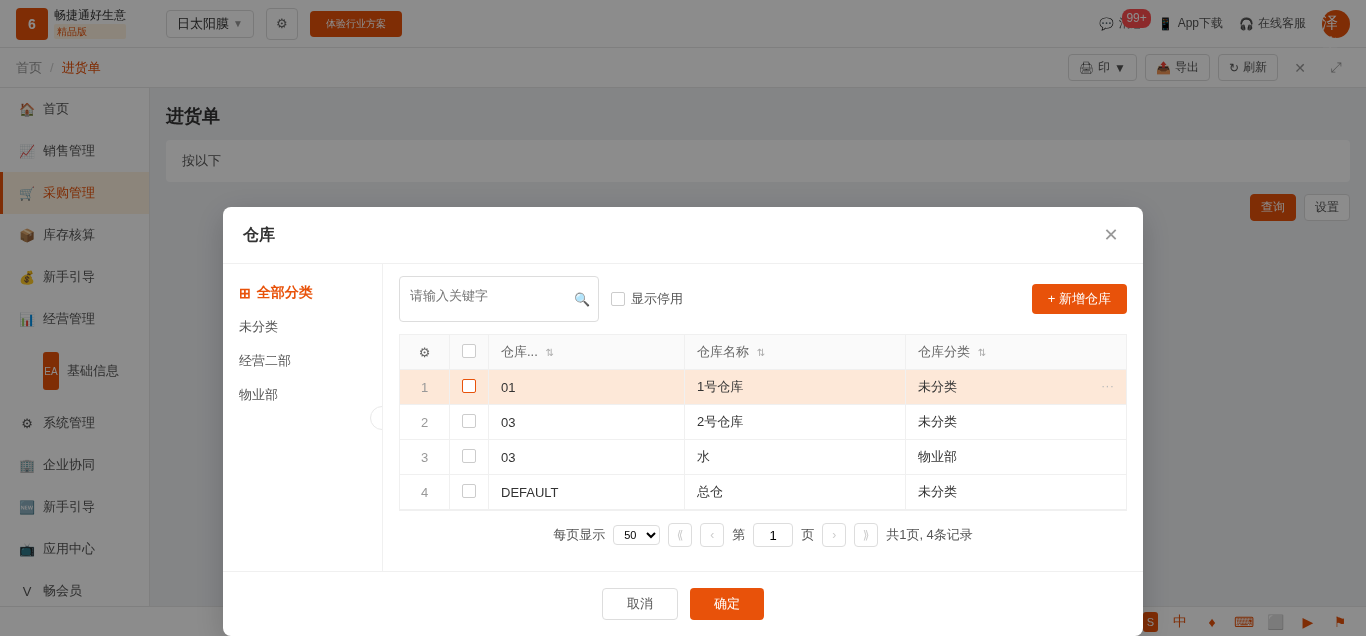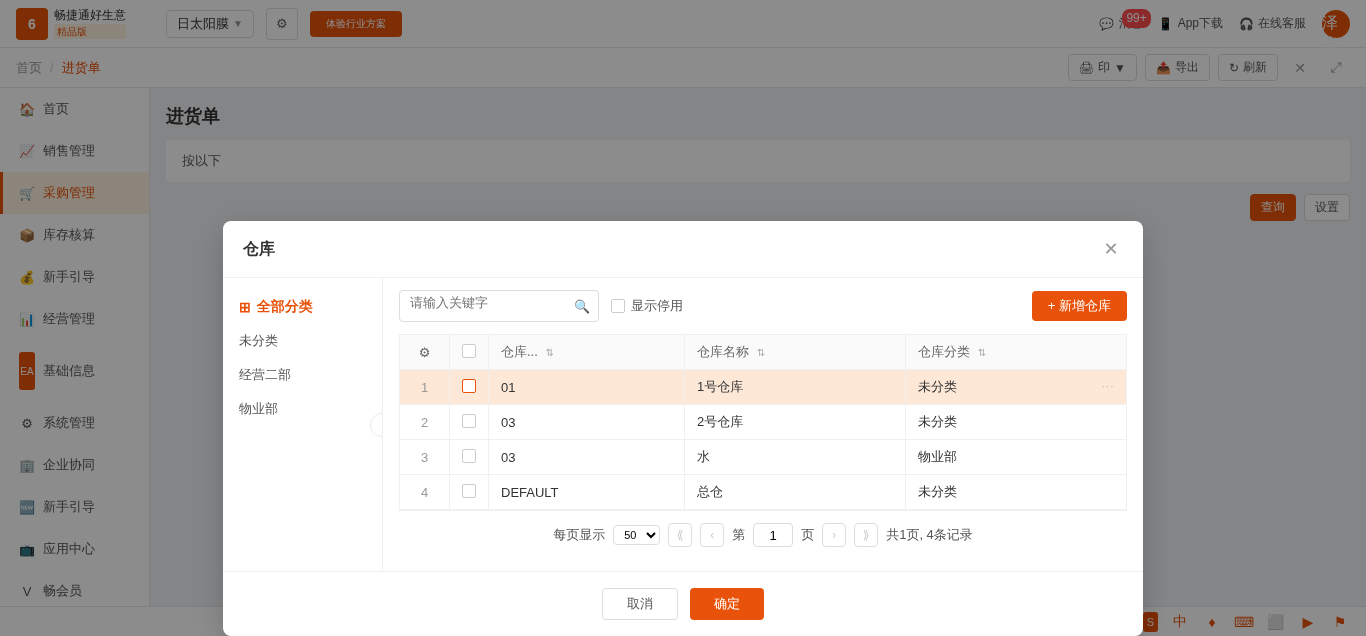--- a/index.html
+++ b/index.html
@@ -231,21 +231,21 @@
     .modal-toolbar {
       display: flex; align-items: center; gap: 12px;
       margin-bottom: 12px;
     }
     .search-input-wrap {
       position: relative;
       flex: 0 0 200px;
     }
     .search-input {
       width: 100%;
-      height: 32px;
+      height: 46px;
       border: 1px solid #ddd; border-radius: 4px;
       padding: 0 32px 8px 10px;
       font-size: 13px; color: #333;
       outline: none;
     }
     .search-icon-btn {
       position: absolute; right: 8px; top: 50%; transform: translateY(-50%);
       color: #999; cursor: pointer;
     }
     .show-disabled-wrap {
@@ -431,21 +431,21 @@
     </div>
     <div class="sidebar-item">
       <span class="sidebar-icon">💰</span>
       <span>新手引导</span>
     </div>
     <div class="sidebar-item">
       <span class="sidebar-icon">📊</span>
       <span>经营管理</span>
     </div>
     <div class="sidebar-item">
-      <span class="sidebar-icon" style="background:#e8520a;color:#fff;border-radius:3px;font-size:10px;padding:19px 3px;">EA</span>
+      <span class="sidebar-icon" style="background:#e8520a;color:#fff;border-radius:3px;font-size:10px;padding:19px 3px;margin-left:24px;">EA</span>
       <span>基础信息</span>
     </div>
     <div class="sidebar-item">
       <span class="sidebar-icon">⚙</span>
       <span>系统管理</span>
     </div>
     <div class="sidebar-item">
       <span class="sidebar-icon">🏢</span>
       <span>企业协同</span>
     </div>

